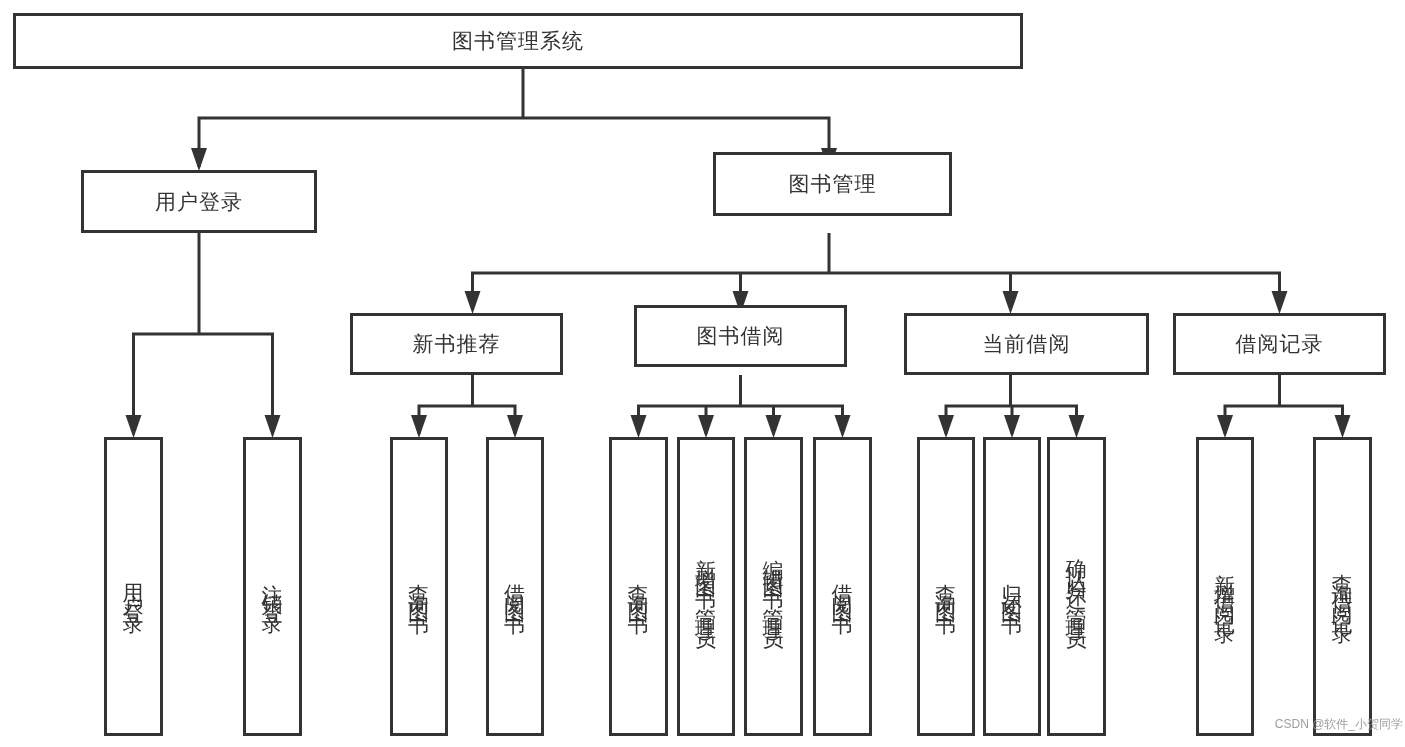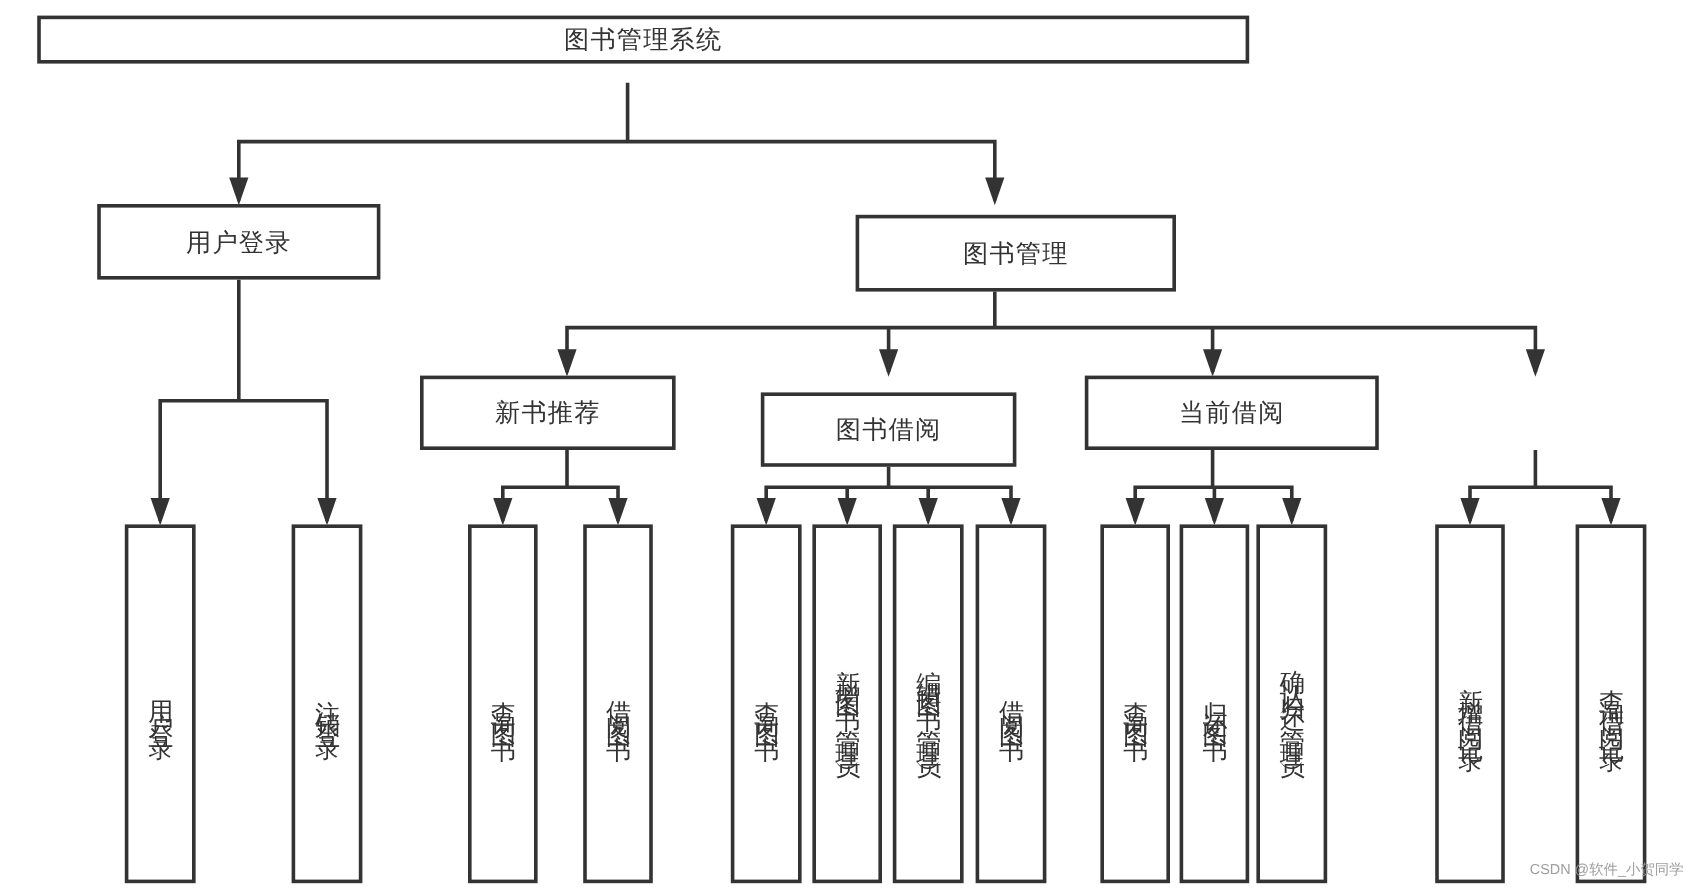--- a/index.html
+++ b/index.html
@@ -95,39 +95,42 @@
       <polygon points="1068.5,415 1084.5,415 1076.5,438"></polygon>
     </g>
 
     <g>
       <path d="M1279.5 375 V406 M1225 434 V406 H1342.5 V434"></path>
       <polygon points="1217,415 1233,415 1225,438"></polygon>
       <polygon points="1334.5,415 1350.5,415 1342.5,438"></polygon>
     </g>
   </svg>
 
-  <div class="box h" style="left:31px; top:13px; width:1010px; height:40px">
+  <div class="box h" style="left:13px; top:13px; width:1010px; height:56px">
     <span>图书管理系统</span>
   </div>
 
   <div class="box h" style="left:81px; top:170px; width:236px; height:63px">
     <span>用户登录</span>
   </div>
-  <div class="box h" style="left:713px; top:179px; width:267px; height:64px">
+  <div class="box h" style="left:713px; top:152px; width:239px; height:64px">
     <span>图书管理</span>
   </div>
 
   <div class="box h" style="left:350px; top:313px; width:213px; height:62px">
     <span>新书推荐</span>
   </div>
-  <div class="box h" style="left:634px; top:327px; width:213px; height:62px">
+  <div class="box h" style="left:634px; top:305px; width:213px; height:62px">
     <span>图书借阅</span>
   </div>
   <div class="box h" style="left:904px; top:313px; width:245px; height:62px">
     <span>当前借阅</span>
+  </div>
+  <div class="box h" style="left:1173px; top:313px; width:213px; height:62px">
+    <span>借阅记录</span>
   </div>
 
   <div class="box v" style="left:104px; top:437px; width:59px; height:299px">
     <span>用户登录</span>
   </div>
   <div class="box v" style="left:243px; top:437px; width:59px; height:299px">
     <span>注销登录</span>
   </div>
 
   <div class="box v" style="left:390px; top:437px; width:58px; height:299px">

